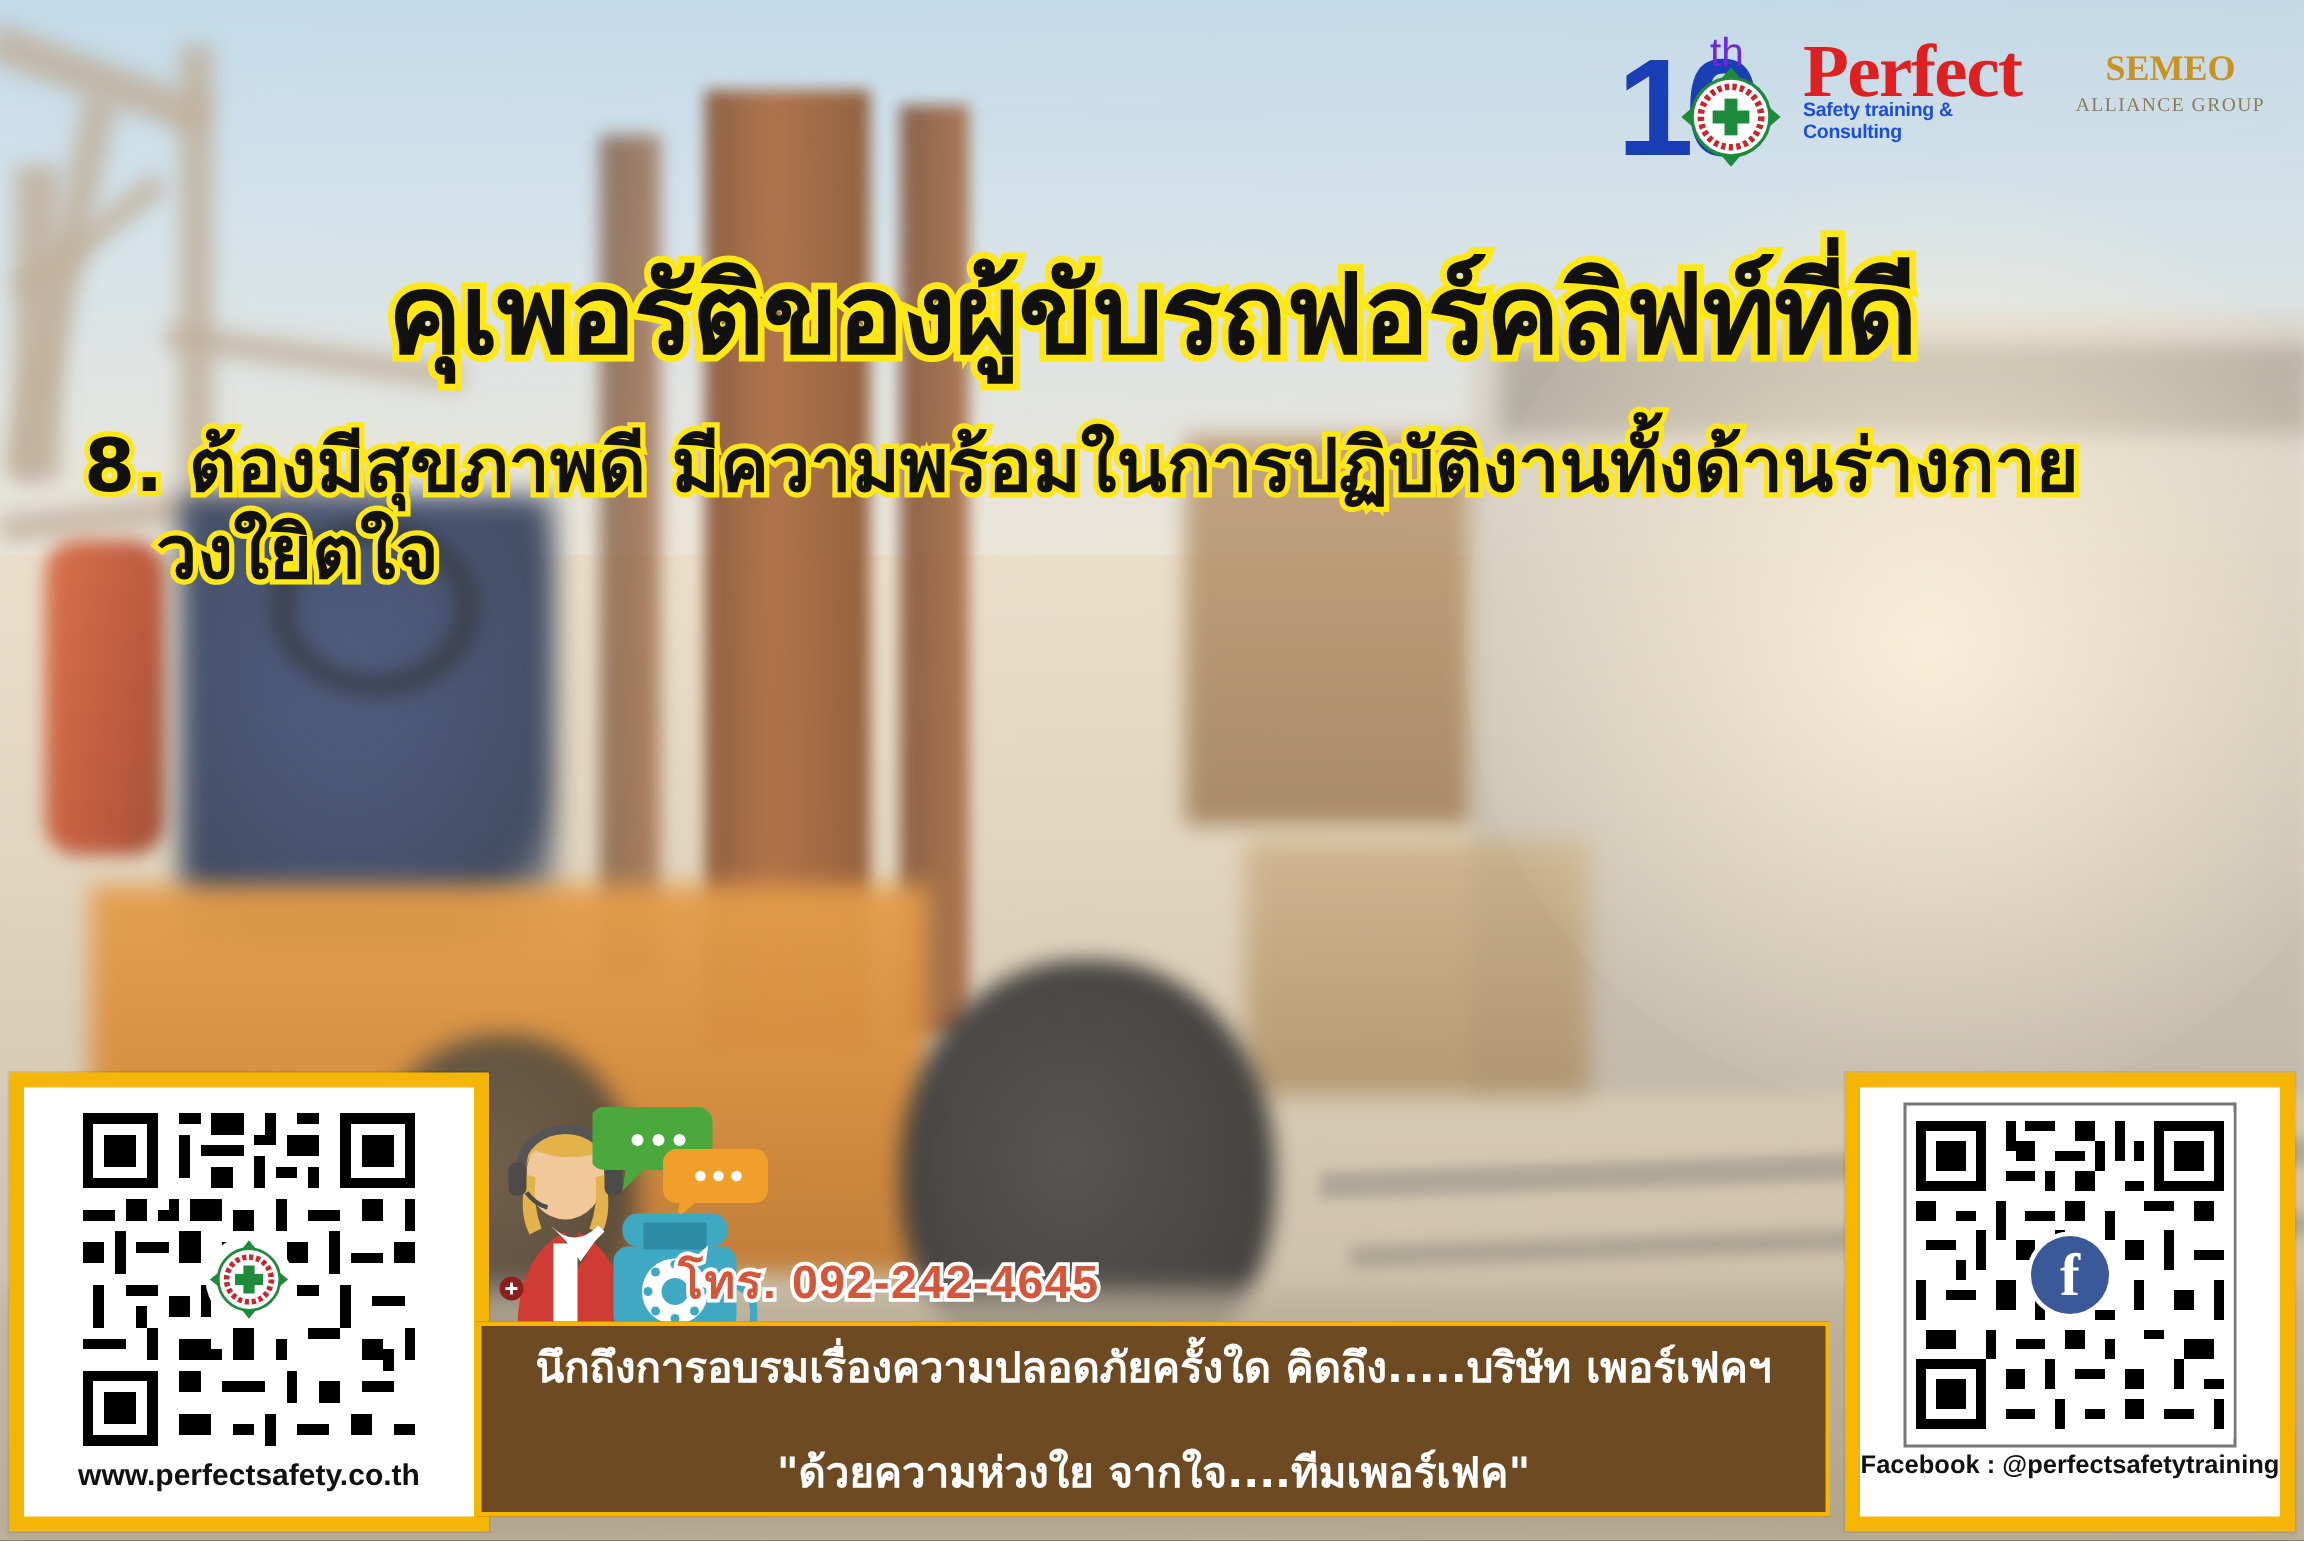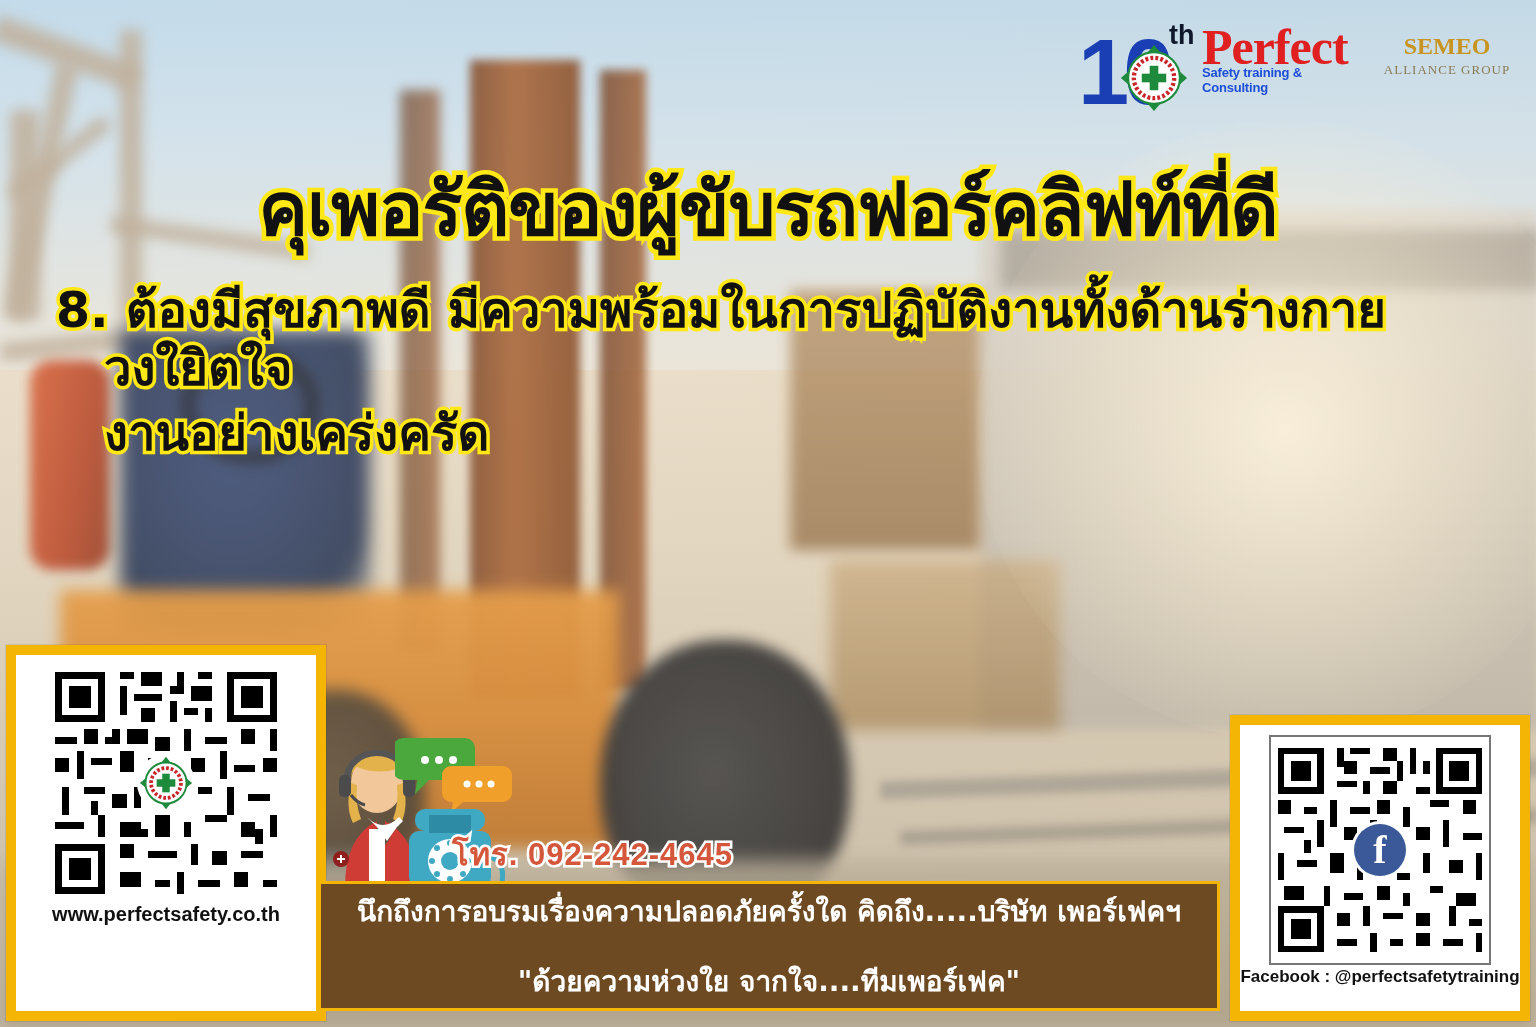--- a/index.html
+++ b/index.html
@@ -137,21 +137,21 @@
     position:absolute;right:18px;top:12px;height:108px;
     display:flex;align-items:center;gap:6px;
   }
   .logo-10th{position:relative;width:118px;height:104px;}
   .num10{
     position:absolute;left:0;top:12px;
     font-size:92px;line-height:92px;font-weight:bold;color:#1a3fb5;
     letter-spacing:-6px;font-family:"Liberation Sans",sans-serif;
   }
   .th-sup{
-    position:absolute;left:62px;top:6px;font-size:27px;color:#0f172a;font-weight:bold;margin-left:29px;
+    position:absolute;left:62px;top:6px;font-size:27px;color:#6d28d9;font-weight:normal;
   }
   .gearmark{
     position:absolute;left:40px;top:28px;width:72px;height:72px;
   }
   .logo-perfect{position:relative;width:168px;height:78px;}
   .perfect-word{
     font-size:50px;font-weight:bold;color:#e02020;line-height:40px;
     font-family:"Liberation Serif",serif;letter-spacing:-1px;
   }
   .perfect-sub{
@@ -189,21 +189,21 @@
   }
   .bullet .cont{display:block;padding-left:48px;}
 
   
   .qr-card{
     position:absolute;bottom:6px;
     background:#f5b505;
     padding:10px;
     box-shadow:0 0 0 1px rgba(0,0,0,.08);
   }
-  .qr-card.left{left:6px;width:320px;height:376px;margin-top:24px;}
+  .qr-card.left{left:6px;width:320px;height:306px;margin-top:24px;}
   .qr-card.right{right:6px;width:300px;height:306px;}
   .qr-inner{
     background:#fff;width:100%;height:100%;
     display:flex;flex-direction:column;align-items:center;justify-content:flex-start;
     padding:10px 6px 4px;
   }
   .qr-img{position:relative;background:#fff;}
   .qr-card.left .qr-img{width:246px;height:236px;}
   .qr-card.right .qr-img{width:222px;height:230px;border:2px solid #777;}
   .qr-caption{
@@ -314,21 +314,20 @@
   </div>
 
   <div class="headline">คุเพอรัติของผู้ขับรถฟอร์คลิฟท์ที่ดี</div>
 
   <div class="bullets">
     <div class="bullet">
       <span>8. ต้องมีสุขภาพดี  มีความพร้อมในการปฏิบัติงานทั้งด้านร่างกาย</span>
       <span class="cont">วงใยิตใจ</span>
     </div>
     <div class="bullet">
-      <span class="cont">งานอย่างเคร่งครัด</span>
     </div>
   </div>
 
   <svg class="operator" viewBox="0 0 120 150">
     <ellipse cx="52" cy="46" rx="26" ry="30" fill="#f2c89a"></ellipse>
     <path d="M26 44 q0-30 26-30 q26 0 26 30 q0 -8 -6 -12 q-20 6 -40 -2 q-6 4 -6 14z" fill="#e3b24b"></path>
     <path d="M26 46 q-6 24 2 40 l8 -4 q-6 -16 -4 -34z" fill="#e3b24b"></path>
     <path d="M78 46 q6 24 -2 40 l-8 -4 q6 -16 4 -34z" fill="#e3b24b"></path>
     <path d="M22 42 a30 26 0 0 1 60 0" fill="none" stroke="#555" stroke-width="6"></path>
     <rect x="14" y="38" width="12" height="22" rx="5" fill="#4b4b4b"></rect>

